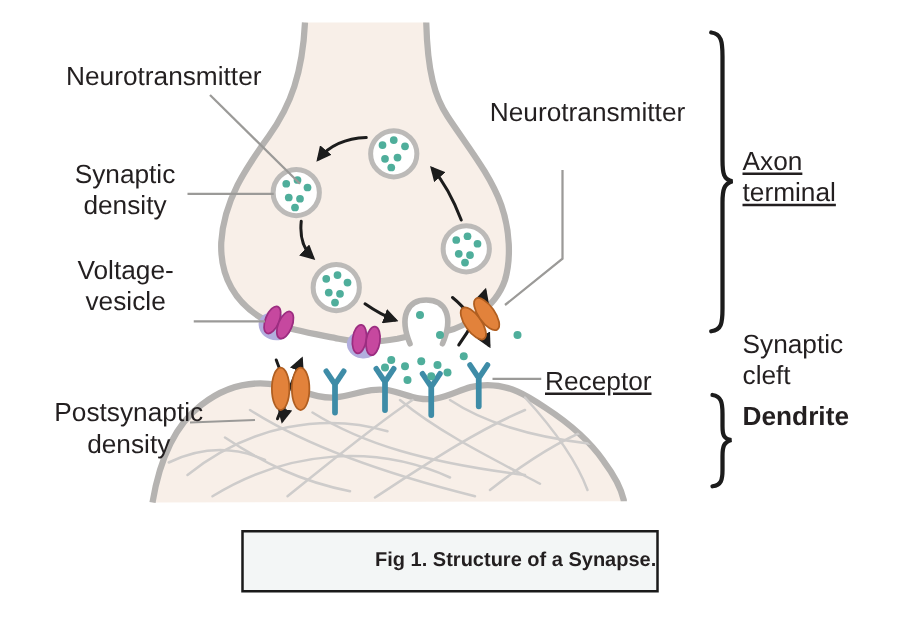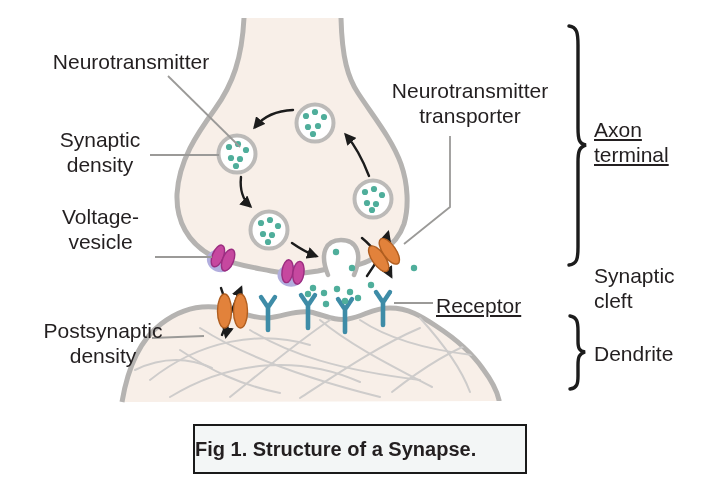--- a/index.html
+++ b/index.html
@@ -4,22 +4,22 @@
 <style>
   html,body{margin:0;padding:0;background:#fff;}
   #stage{position:relative;width:724px;height:501px;background:#fff;overflow:hidden;
          font-family:"Liberation Sans","DejaVu Sans",sans-serif;color:var(--text,#231f20);}
   #art{position:absolute;left:0;top:0;}
   .lbl{position:absolute;font-size:21px;line-height:25px;white-space:nowrap;}
   .ctr{text-align:center;}
   .sup{font-size:13px;vertical-align:super;line-height:0;}
   .caption-box{position:absolute;left:193px;top:424px;width:334px;height:50px;
     background:var(--caption-bg,#f3f6f6);border:2px solid var(--caption-border,#1a1a1a);
-    box-sizing:border-box;display:flex;align-items:center;justify-content:flex-start;
-    font-size:20px;font-weight:bold;}
+    box-sizing:border-box;display:flex;align-items:center;justify-content:flex-end;
+    font-size:16px;font-weight:bold;}
   
   .cellfill{fill:var(--cell-fill,#f8efe8);stroke:var(--membrane,#b5b3b1);stroke-width:5;stroke-linejoin:round;}
   .omega{fill:#ffffff;stroke:var(--membrane,#b5b3b1);stroke-width:4.5;stroke-linecap:round;}
   .vesicle{fill:#ffffff;stroke:var(--vesicle-stroke,#bcbab8);stroke-width:4;}
   .dot{fill:var(--dot,#4fae9b);}
   .filament{fill:none;stroke:var(--filament,#cecccb);stroke-width:2;stroke-linecap:round;}
   .leader{fill:none;stroke:var(--leader,#9b9a98);stroke-width:1.8;}
   .arrow{fill:none;stroke:var(--ink,#1c1c1c);stroke-width:2.4;stroke-linecap:round;}
   .brace{fill:none;stroke:var(--ink,#1c1c1c);stroke-width:3.4;stroke-linecap:round;}
   .magenta{fill:var(--magenta,#c6489f);stroke:var(--magenta-dark,#9c2d80);stroke-width:1.4;}
@@ -197,34 +197,33 @@
     <div>vesicle</div>
   </div>
 
   <div class="lbl ctr" style="left:23px;top:318px;width:160px;">
     <div>Postsynaptic</div>
     <div>density</div>
   </div>
 
   <div class="lbl ctr" style="left:369px;top:78px;width:202px;">
     <div>Neurotransmitter</div>
-    <div>transporter</div>
   </div>
 
   <div class="lbl" style="left:594px;top:117px;text-decoration:underline;">
     <div>Axon</div>
     <div>terminal</div>
   </div>
 
   <div class="lbl" style="left:594px;top:263px;">
     <div>Synaptic</div>
     <div>cleft</div>
   </div>
 
-  <div class="lbl" style="left:594px;top:341px;">Dendrite</div>
+  <div class="lbl" style="left:594px;top:321px;font-weight:bold;">Dendrite</div>
 
   <div class="lbl" style="left:436px;top:293px;text-decoration:underline;">Receptor</div>
 
   <div class="caption-box">
     <span>Fig 1. Structure of a Synapse.</span>
   </div>
 
 </div>
 
 </body></html>

